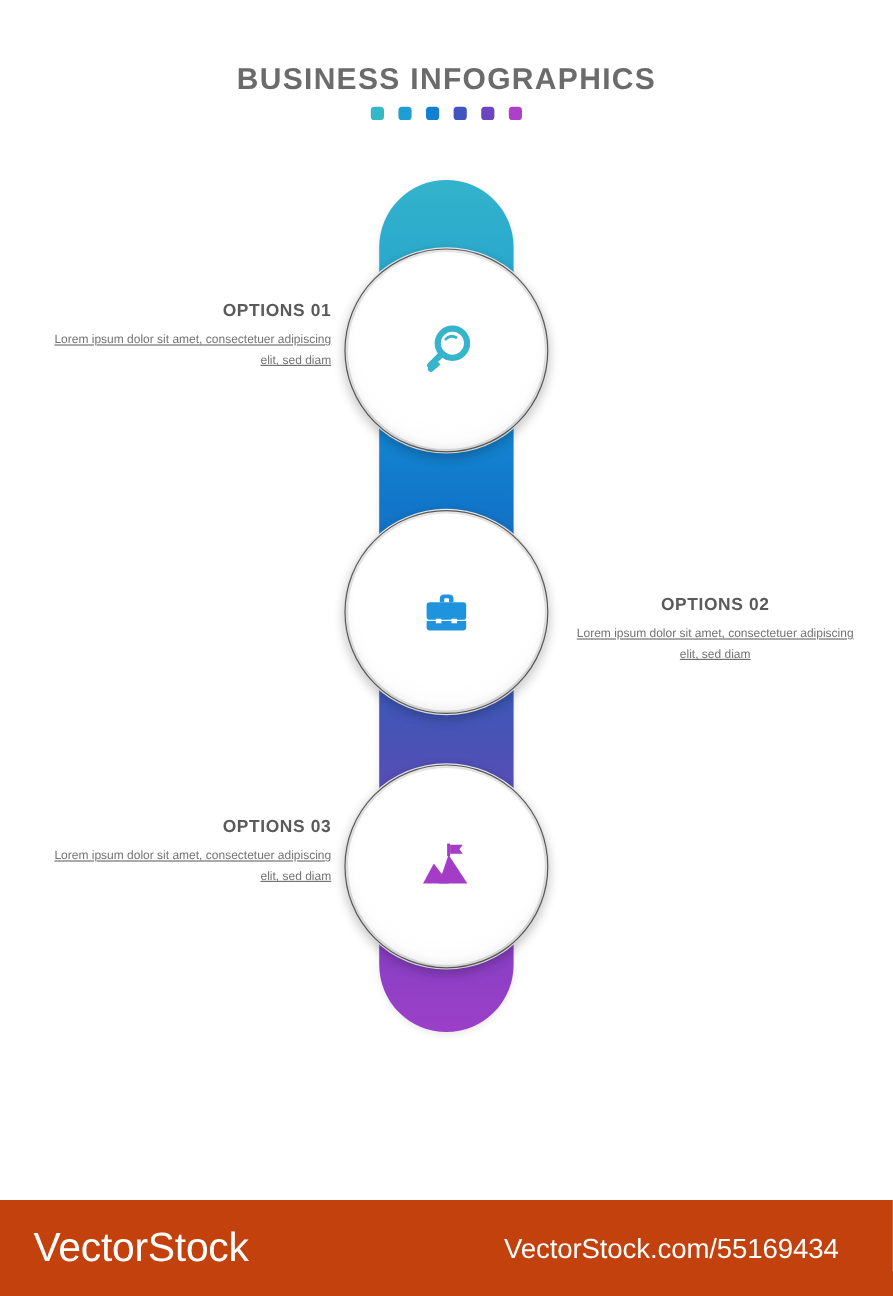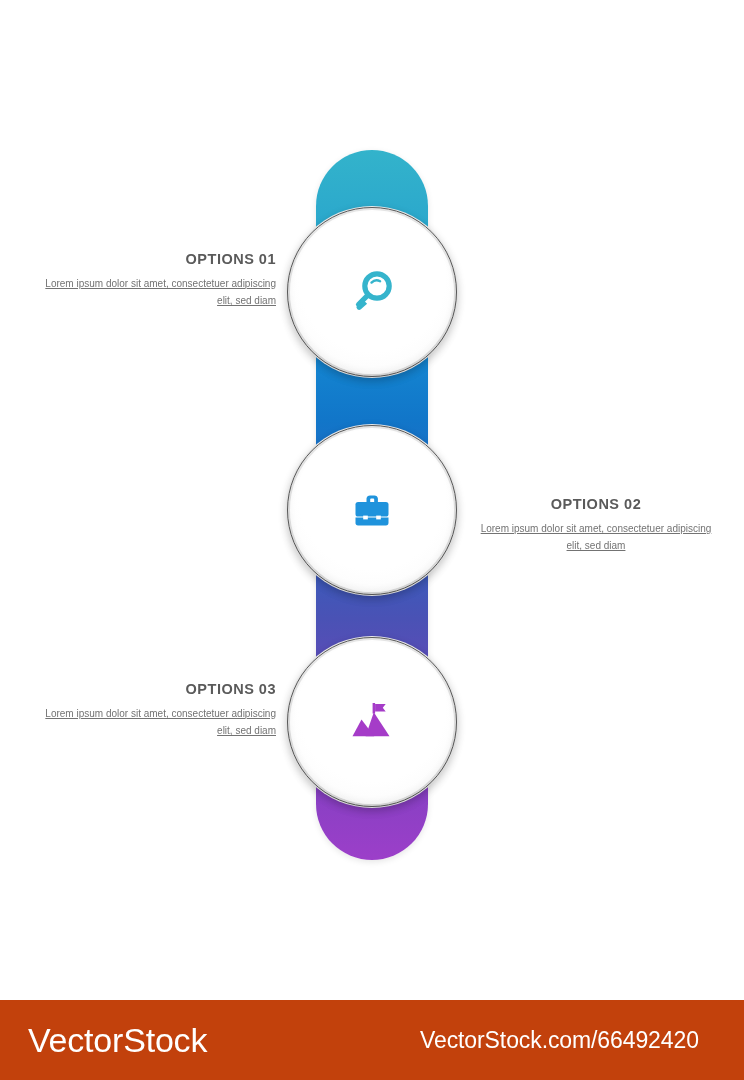--- a/index.html
+++ b/index.html
@@ -186,20 +186,31 @@
     font-weight: normal;
     letter-spacing: -0.1px;
     white-space: nowrap;
   }
 </style>
 </head>
 <body>
 
 <div class="artboard">
 
+  <div class="header">
+    <div class="header-title">BUSINESS INFOGRAPHICS</div>
+    <div class="dot-row">
+      <span class="dot" style="background: rgb(53, 184, 198);"></span>
+      <span class="dot" style="background: rgb(31, 158, 214);"></span>
+      <span class="dot" style="background: rgb(17, 128, 210);"></span>
+      <span class="dot" style="background: rgb(66, 84, 192);"></span>
+      <span class="dot" style="background: rgb(107, 70, 190);"></span>
+      <span class="dot" style="background: rgb(174, 63, 201);"></span>
+    </div>
+  </div>
 
   <div class="ribbon"></div>
 
   <div class="node node-1">
     <div class="ring-halo"></div>
     <div class="ring-outline"></div>
     <div class="disc">
       <span>
         <svg width="56" height="56" viewBox="0 0 56 56">
           <g fill="none" stroke="#35b4cc" stroke-width="5.2" stroke-linecap="round">
@@ -256,14 +267,14 @@
 
   <div class="textblock tb-left tb-3">
     <div class="tb-title">OPTIONS 03</div>
     <div class="tb-body">Lorem ipsum dolor sit amet, consectetuer adipiscing elit, sed diam</div>
   </div>
 
 </div>
 
 <div class="watermark">
   <div class="wm-logo">VectorStock</div>
-  <div class="wm-url">VectorStock.com/66492420</div>
+  <div class="wm-url">VectorStock.com/55169434</div>
 </div>
 
 </body></html>

